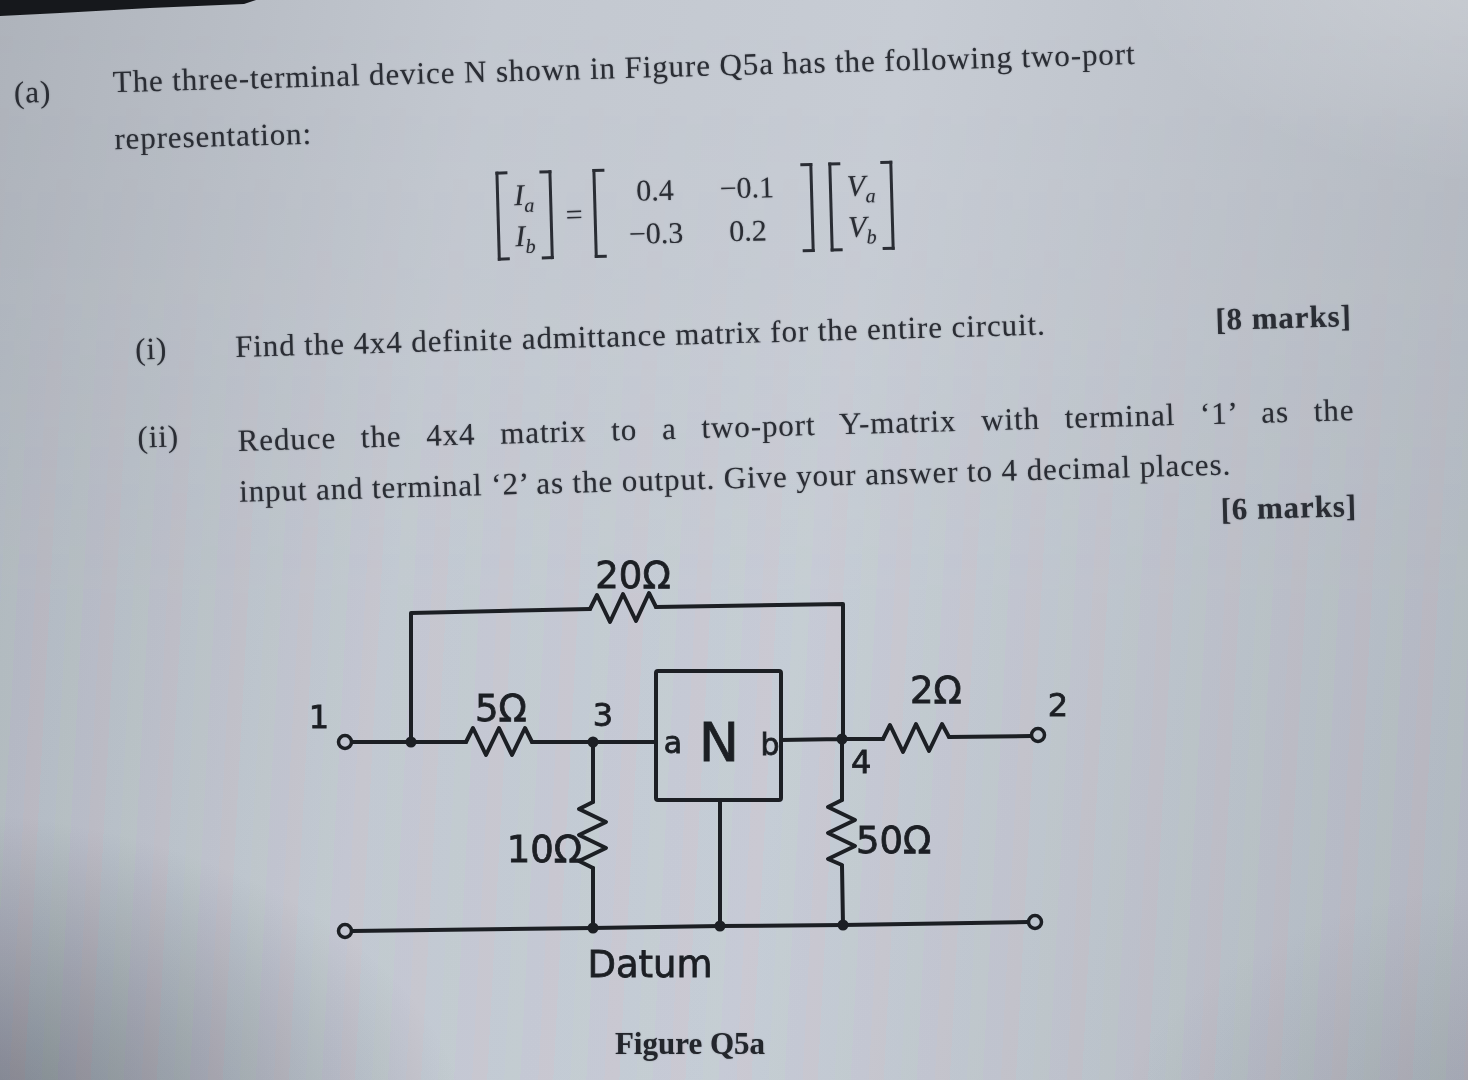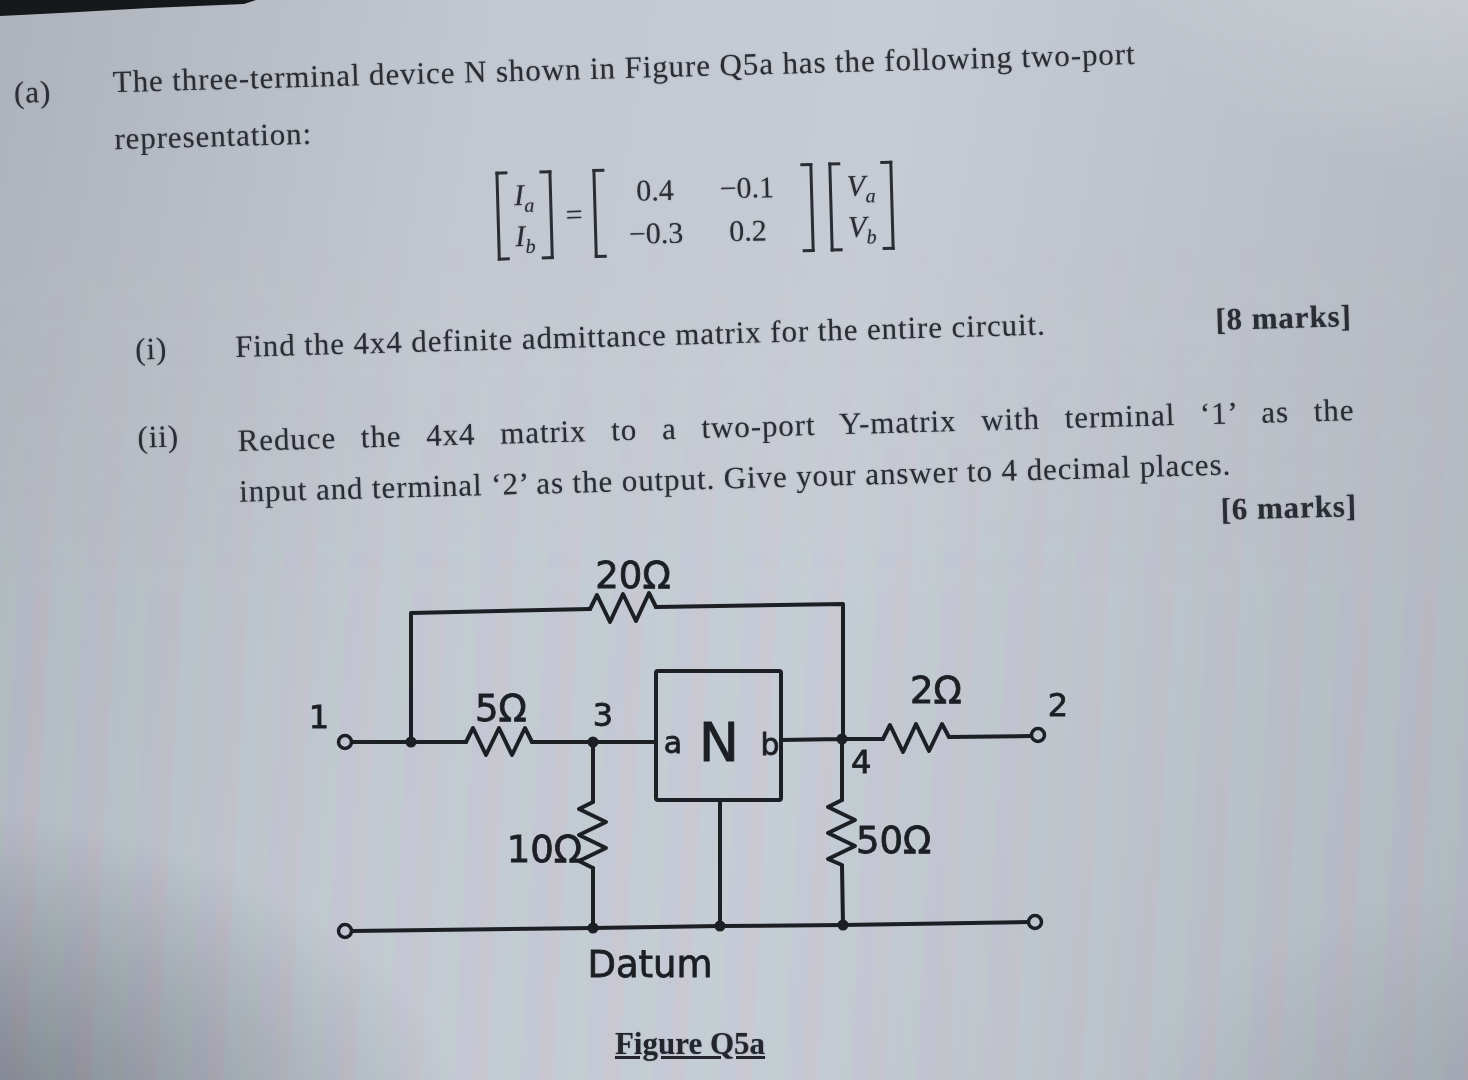--- a/index.html
+++ b/index.html
@@ -62,21 +62,21 @@
   .sp-lines{flex:1;}
   .sp-line{line-height:51px;}
   .stretch{text-align-last:justify;}
   .marks-row{position:absolute;left:128px;right:123px;text-align:right;font-weight:bold;}
   
   .figure{position:absolute;left:300px;top:540px;width:780px;height:545px;}
   .figure svg{position:absolute;left:0;top:0;}
   .hand{font-family:"DejaVu Sans","Liberation Sans",sans-serif;fill:#1c1f24;stroke:#1c1f24;stroke-width:0.8;}
   .caption{
     position:absolute;left:0;top:486px;width:780px;text-align:center;
-    font-weight:bold;font-size:31px;text-decoration:underline;
+    font-weight:bold;font-size:31px;
     color:#23262c;text-shadow:0 0 1.5px rgba(42,45,52,0.4);
   }
 </style>
 </head>
 <body>
 
 <div class="bg"></div>
 <div class="moire"></div>
 <div class="top-artifact"></div>
 

